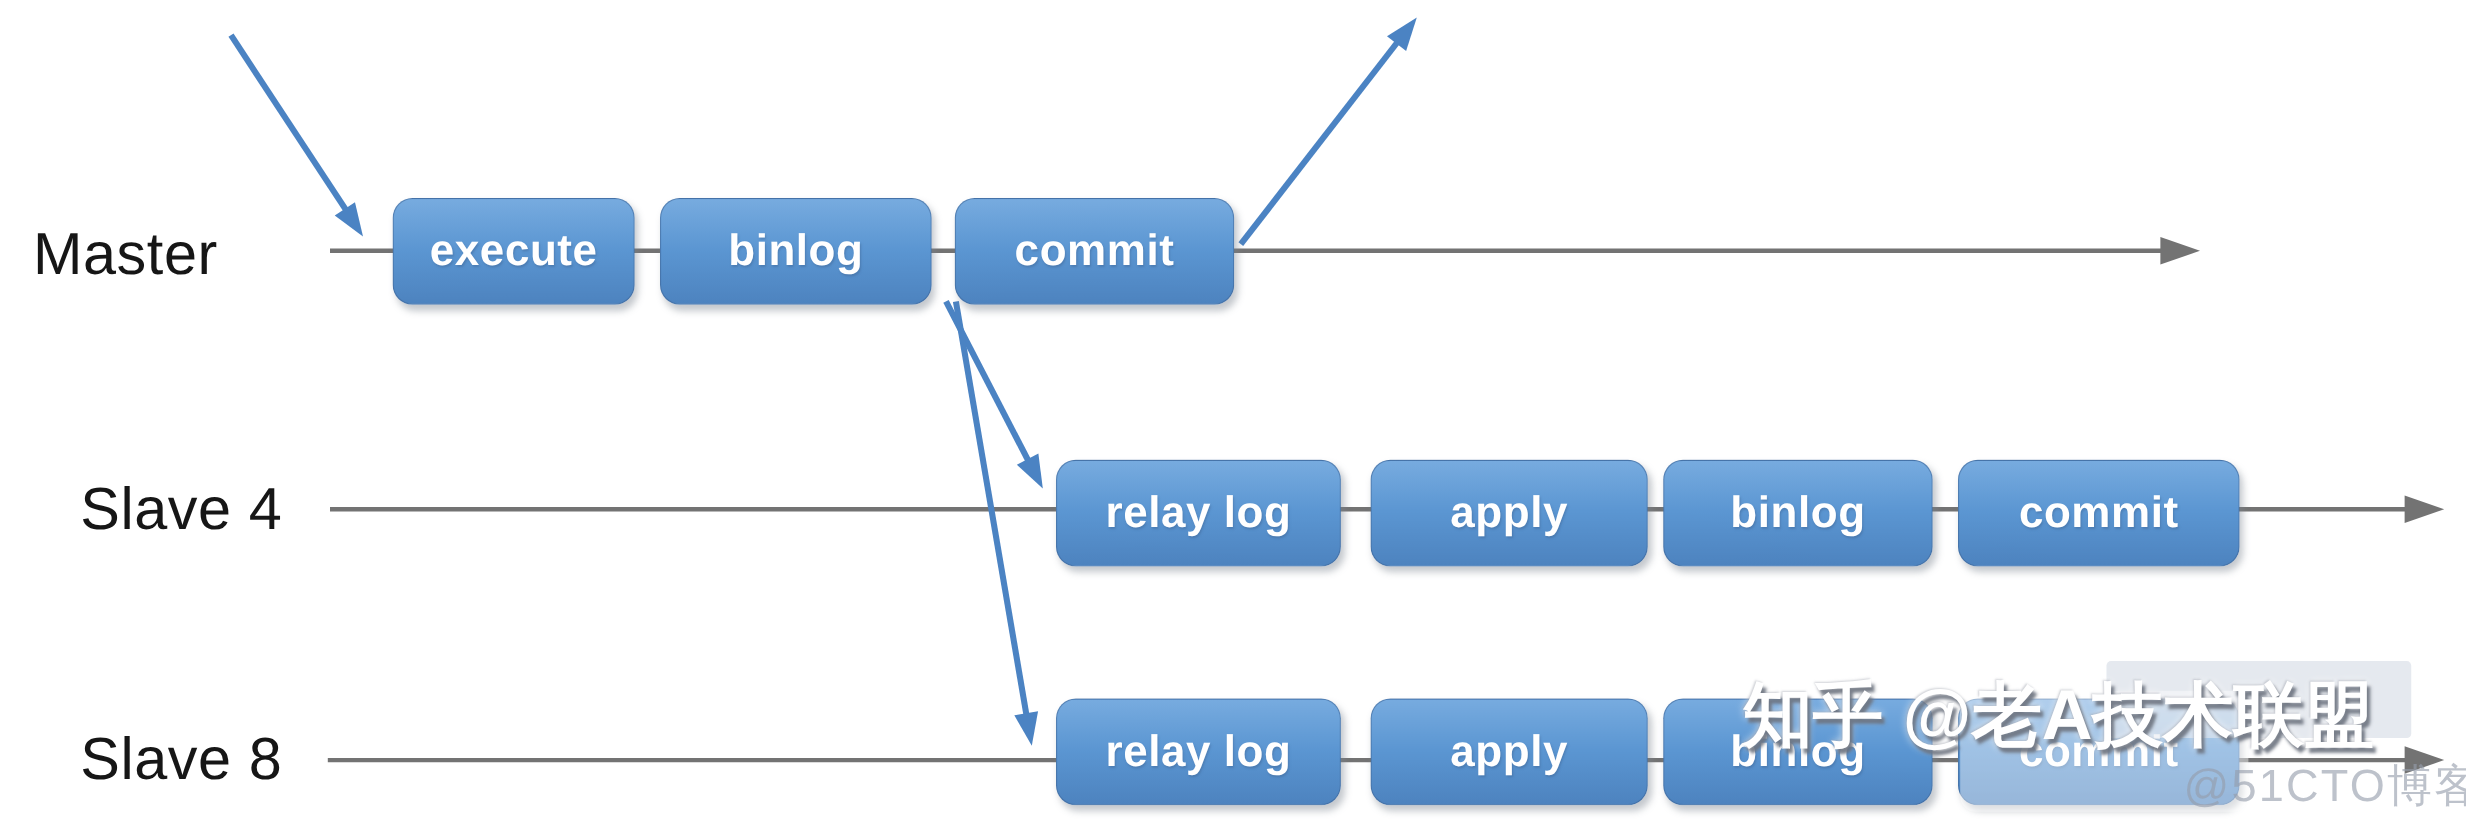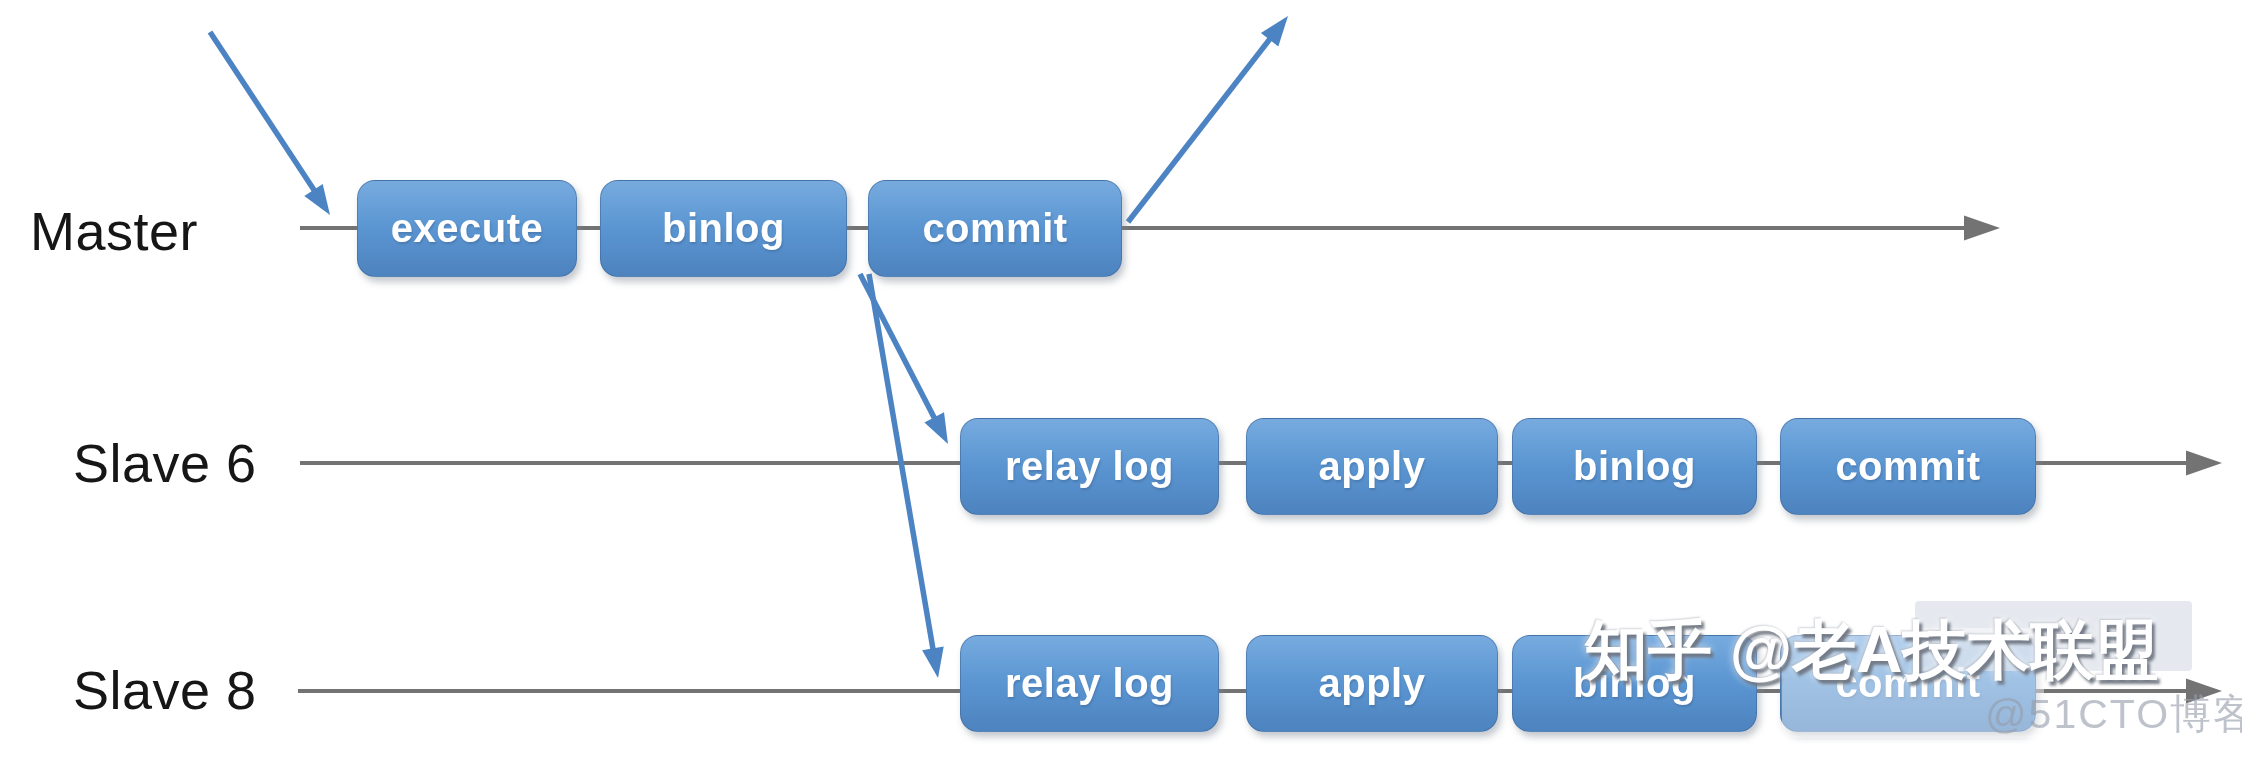--- a/index.html
+++ b/index.html
@@ -100,21 +100,21 @@
     <polygon points="1278.3,46.4 1260.9,33 1288,16" fill="#4b83c3"></polygon>
 
     <line x1="860" y1="274" x2="938" y2="425" stroke="#4b83c3" stroke-width="5.5"></line>
     <polygon points="924.4,422.5 944,412.3 948,444" fill="#4b83c3"></polygon>
 
     <line x1="869" y1="274" x2="934" y2="655" stroke="#4b83c3" stroke-width="5.5"></line>
     <polygon points="922.1,650.3 943.7,646.5 938,678" fill="#4b83c3"></polygon>
   </svg>
 
   <div class="row-label" style="left:30px; top:199px;">Master</div>
-  <div class="row-label" style="left:73px; top:431px;">Slave 6</div>
+  <div class="row-label" style="left:73px; top:431px;">Slave 4</div>
   <div class="row-label" style="left:73px; top:658px;">Slave 8</div>
 
   <div class="box" style="left:357px; top:180px; width:220px;">execute</div>
   <div class="box" style="left:600px; top:180px; width:247px;">binlog</div>
   <div class="box" style="left:868px; top:180px; width:254px;">commit</div>
 
   <div class="box" style="left:960px; top:418px; width:259px;">relay log</div>
   <div class="box" style="left:1246px; top:418px; width:252px;">apply</div>
   <div class="box" style="left:1512px; top:418px; width:245px;">binlog</div>
   <div class="box" style="left:1780px; top:418px; width:256px;">commit</div>

